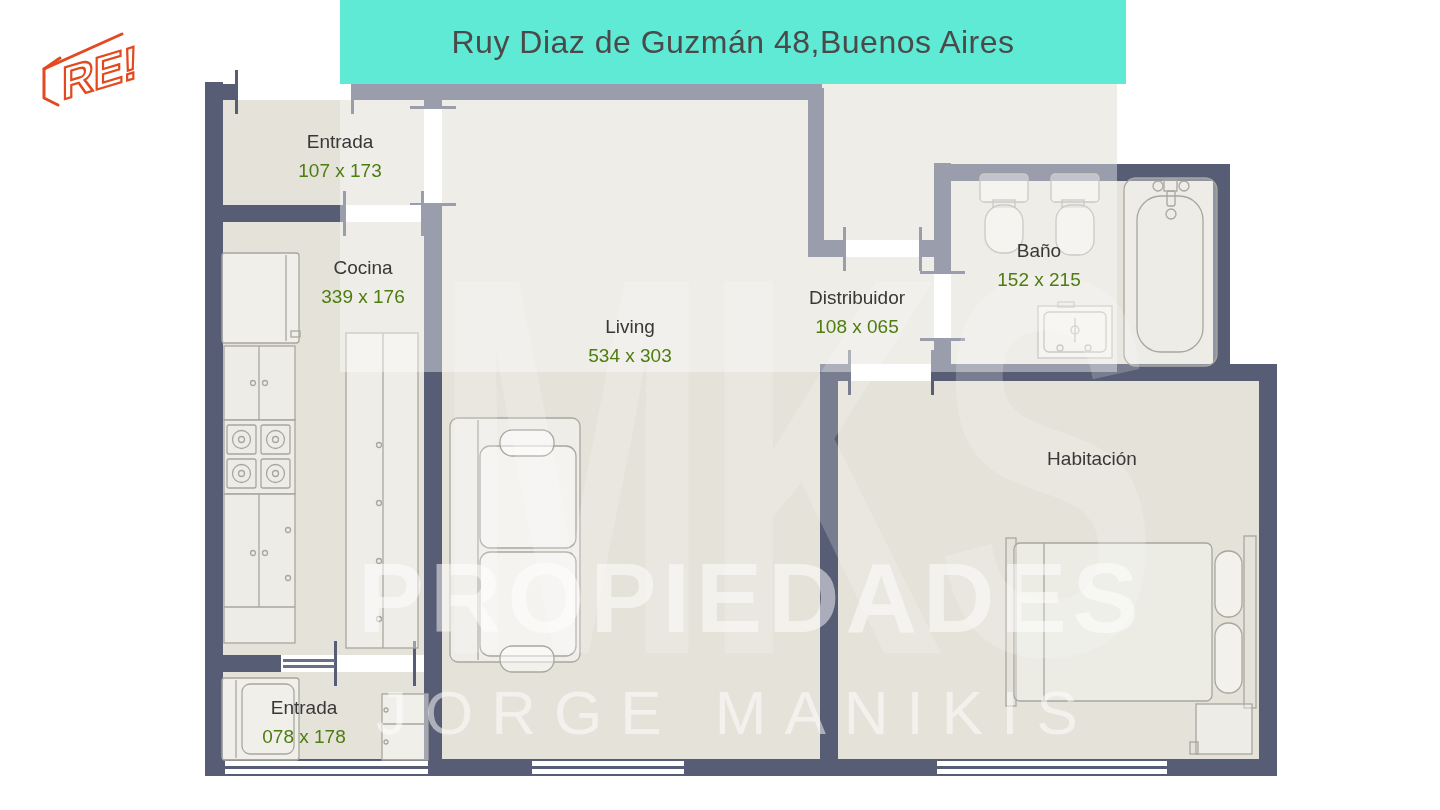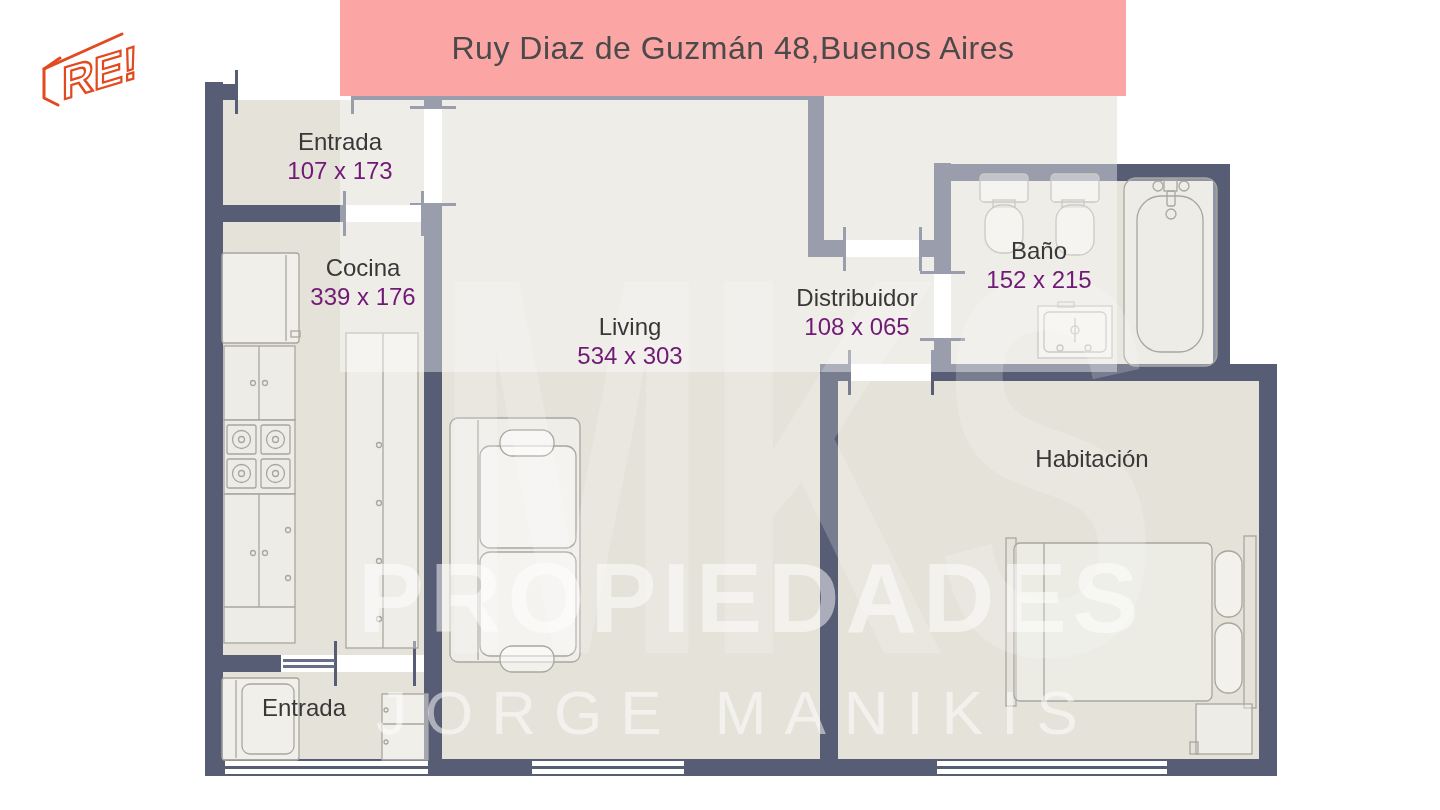--- a/index.html
+++ b/index.html
@@ -17,23 +17,23 @@
   .wm-mks{left:432px;top:196px;font-weight:700;font-size:540px;line-height:1;
           letter-spacing:-14px;color:rgba(255,255,255,0.20);
           transform:scaleX(0.62);transform-origin:left top;}
   .wm-prop{left:358px;top:548px;font-weight:800;font-size:99px;line-height:1;
            letter-spacing:6px;color:rgba(255,255,255,0.50);}
   .wm-jorge{left:376px;top:682px;font-weight:400;font-size:62px;line-height:1;
             letter-spacing:18px;color:rgba(255,255,255,0.52);}
   .overlay{position:absolute;left:340px;top:84px;width:777px;height:288px;
            background:rgba(255,255,255,0.40);z-index:6;pointer-events:none;}
   .label{position:absolute;width:240px;margin-left:-120px;text-align:center;z-index:7;
-         font-size:24px;line-height:29px;color:#383838;}
-  .label .dims{color:#701a75;}
-  .banner{position:absolute;left:340px;top:0;width:786px;height:96px;background:#fca5a5;
+         font-size:19px;line-height:29px;color:#383838;}
+  .label .dims{color:#4d7c0f;}
+  .banner{position:absolute;left:340px;top:0;width:786px;height:84px;background:#5eead4;
           z-index:8;display:flex;align-items:center;justify-content:center;}
   .banner-title{font-size:32px;color:#4a4a4a;letter-spacing:0.5px;}
   .logo{position:absolute;left:36px;top:18px;z-index:9;}
 </style>
 </head>
 <body>
 
 <div id="canvas">
 
   <div class="floor" style="left:205px;top:84px;width:912px;height:296px;"></div>
@@ -228,20 +228,21 @@
   </div>
   <div class="label" style="left:1039px;top:236px;">
     <div>Baño</div>
     <div class="dims">152 x 215</div>
   </div>
   <div class="label" style="left:1092px;top:444px;">
     <div>Habitación</div>
   </div>
   <div class="label" style="left:304px;top:693px;">
     <div>Entrada</div>
+    <div class="dims">078 x 178</div>
   </div>
 
   <div class="banner">
     <div class="banner-title">Ruy Diaz de Guzmán 48,Buenos Aires</div>
   </div>
 
   <svg class="logo" width="110" height="95" viewBox="0 0 110 95">
     <g stroke="#e2491f" stroke-width="3" fill="none" stroke-linecap="round" stroke-linejoin="round">
       <path d="M24 40 L8 51 L8 80 L22 87"></path>
       <path d="M8 51 L86 16"></path>

